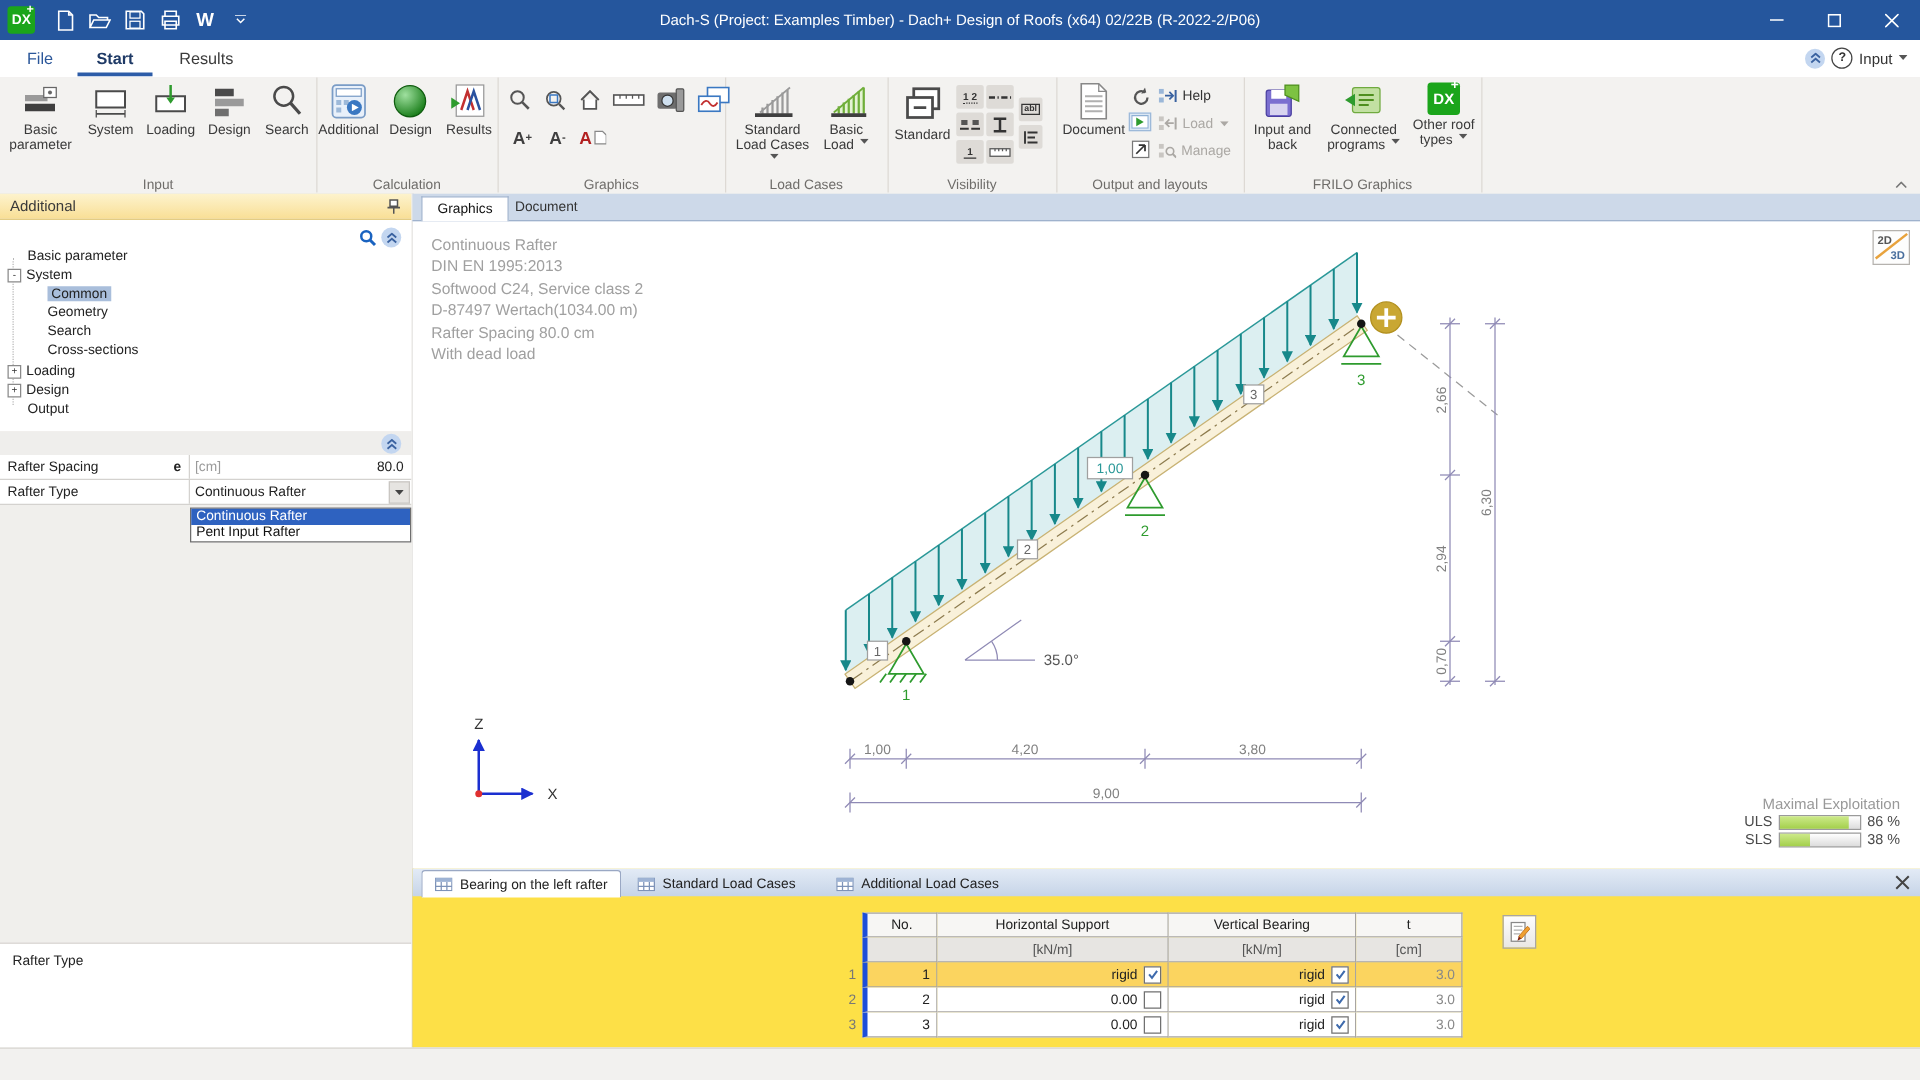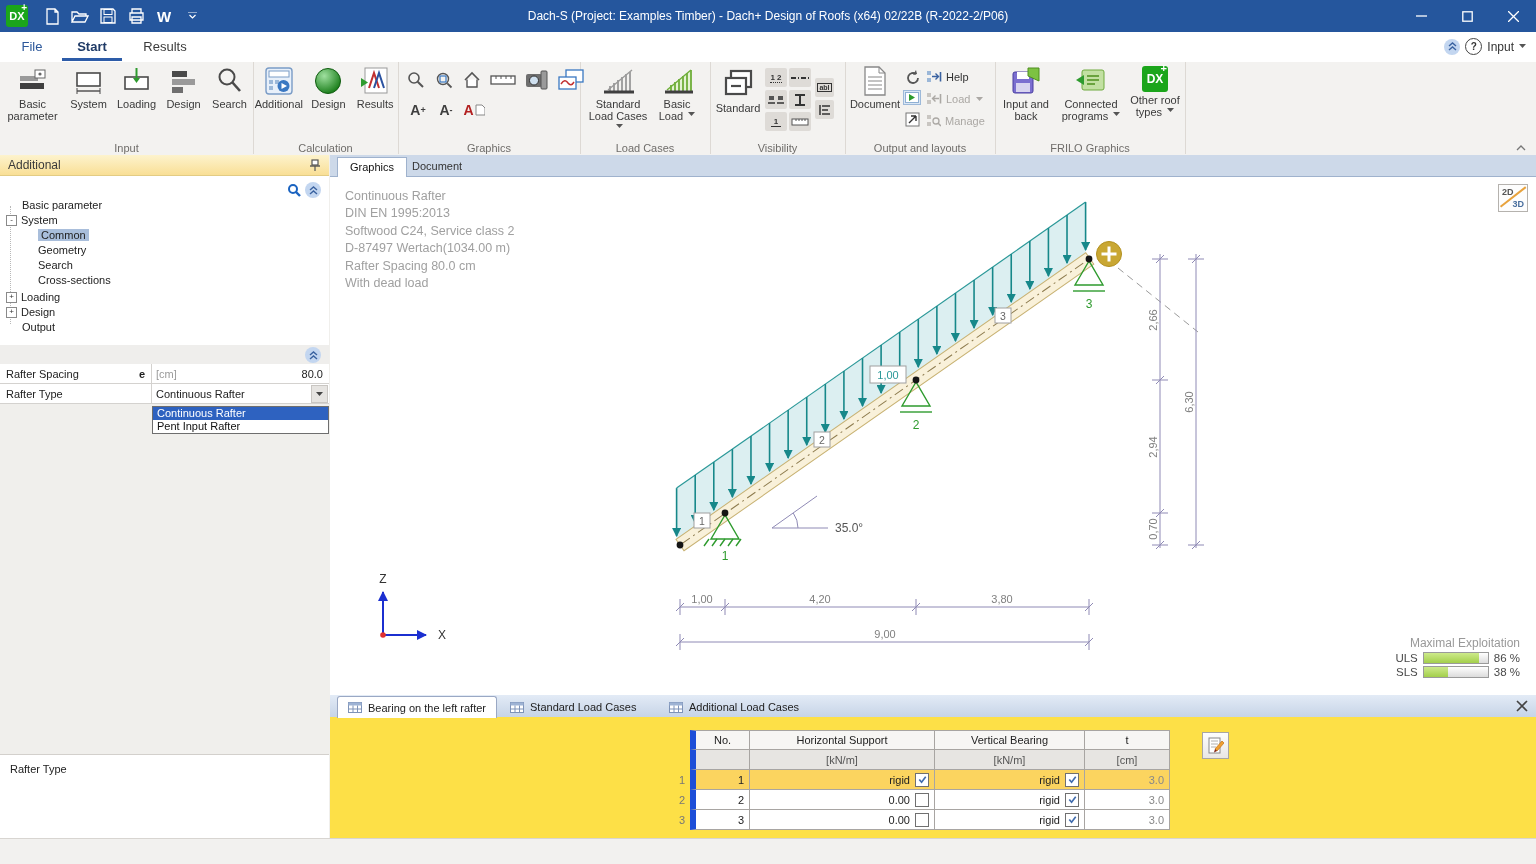--- a/index.html
+++ b/index.html
@@ -93,21 +93,21 @@
 
   
   .bottom{top:695px;left:330px;width:1206px;height:143px;background:#fde047}
   .btabs{top:0;left:0;width:1206px;height:22px;background:linear-gradient(#e3ebf6,#c6d4e7)}
   .btab{position:absolute;top:2px;height:20px;display:flex;align-items:center;gap:6px;padding:0 10px;font-size:11px;color:#222}
   .btab.active{background:#fff;border:1px solid #9aa8c4;border-bottom:none;border-radius:3px 3px 0 0;top:1px;height:21px}
   .closex{position:absolute;right:8px;top:5px;width:12px;height:12px}
   .btable{position:absolute;left:342px;top:35px;display:grid;grid-template-columns:18px 60px 185px 150px 85px;grid-auto-rows:20px;font-size:11px}
   .c{border-right:1px solid #a8a5a2;border-bottom:1px solid #a8a5a2;background:#fff;display:flex;align-items:center;padding:0 5px;box-sizing:border-box}
   .c.bt{border-top:1px solid #a8a5a2}
-  .c.bl{border-left:6px solid #1d4ed8}
+  .c.bl{border-left:4px solid #1d4ed8}
   .c.h{justify-content:center;background:#f7f6f4}
   .c.u{justify-content:center;background:#e7e5e2;color:#555}
   .c.r{justify-content:flex-end}
   .c.dim{color:#888}
   .c.hl{background:#fbd45f}
   .g{background:transparent;border:none;display:flex;align-items:center;justify-content:flex-end;padding-right:5px;color:#777}
   .cb{width:12px;height:12px;border:1px solid #707070;background:#fff;margin-left:5px;display:inline-flex;align-items:center;justify-content:center}
   .cb .tick{display:none}
   .cb.checked .tick{display:block}
   .editbtn{position:absolute;left:872px;top:37px;width:25px;height:25px;background:linear-gradient(#fdfdfd,#e9e7e4);

